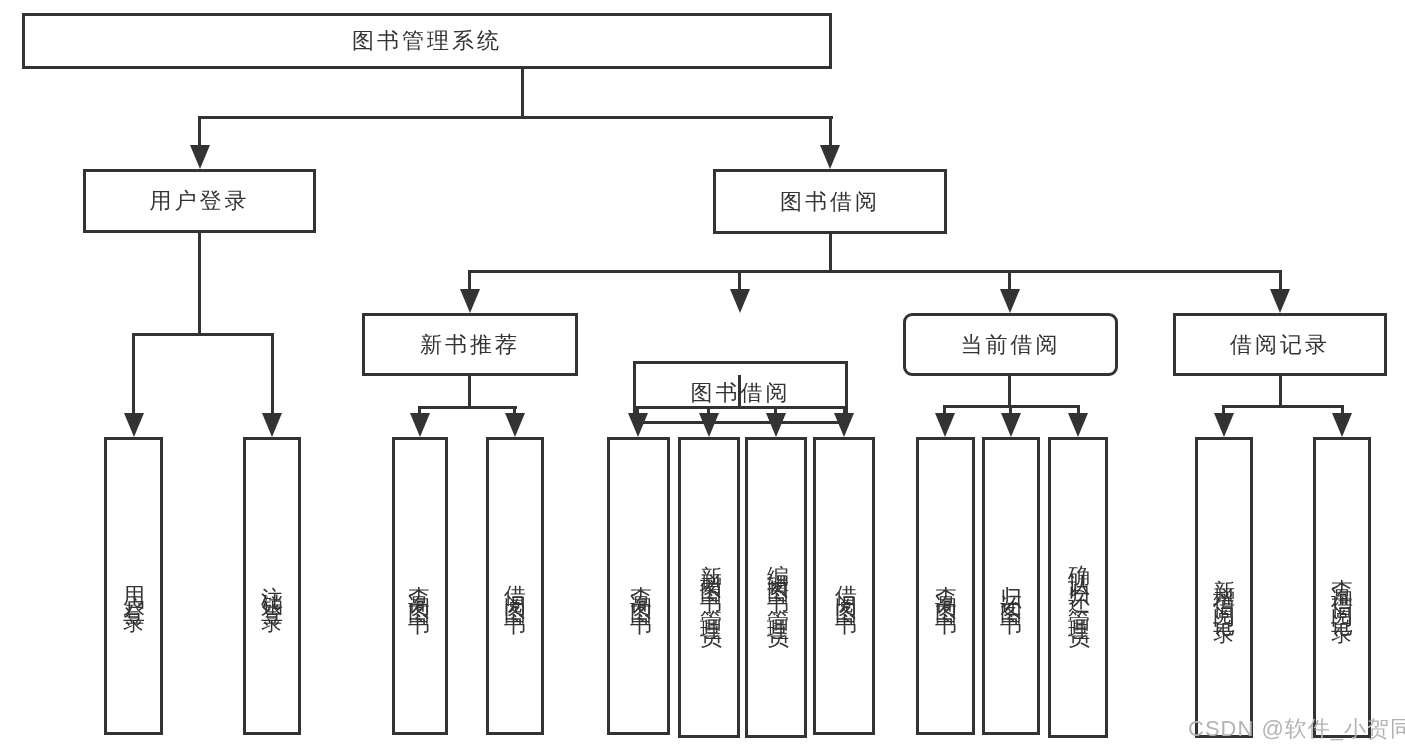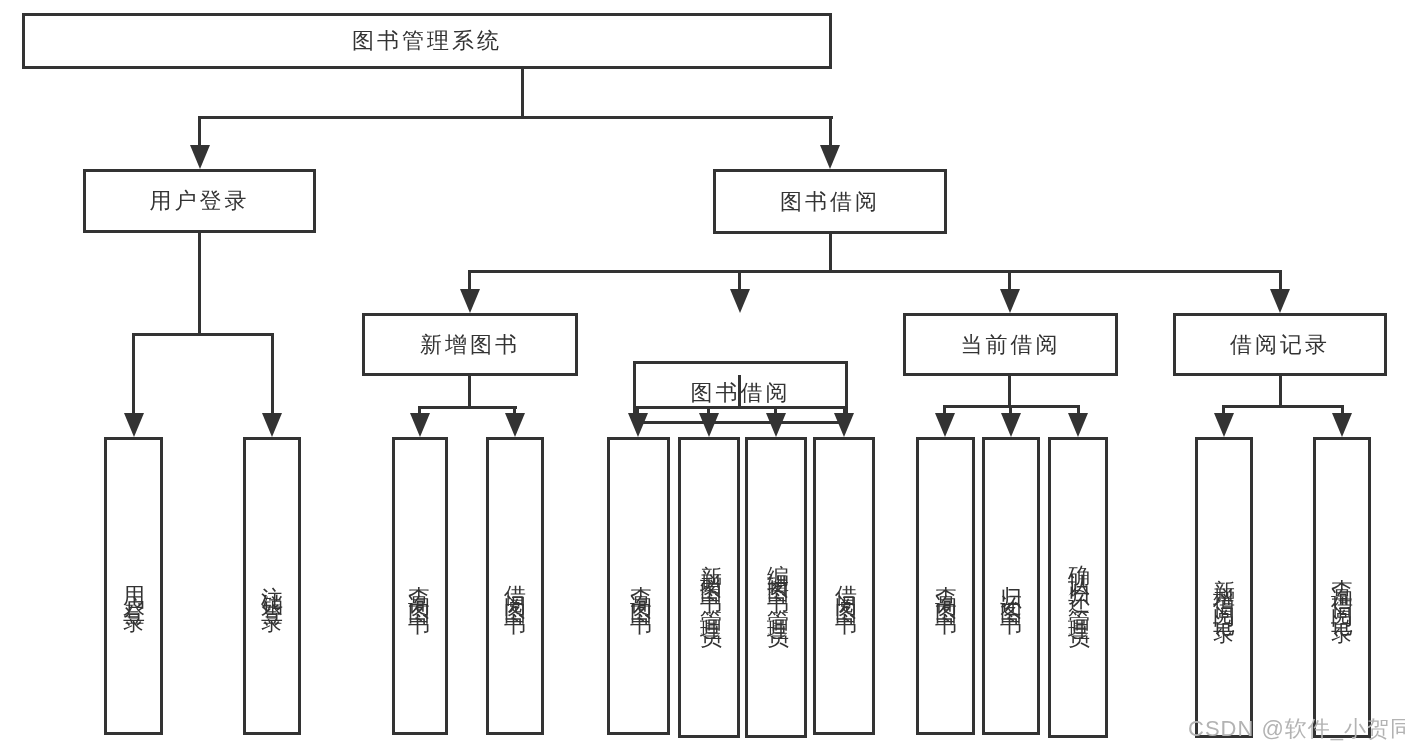--- a/index.html
+++ b/index.html
@@ -68,25 +68,25 @@
     <div class="vl" style="left:468px;top:270px;height:21px;"></div>
     <div class="ar" style="left:460px;top:289px;"></div>
     <div class="vl" style="left:738px;top:270px;height:21px;"></div>
     <div class="ar" style="left:730px;top:289px;"></div>
     <div class="vl" style="left:1008px;top:270px;height:21px;"></div>
     <div class="ar" style="left:1000px;top:289px;"></div>
     <div class="vl" style="left:1279px;top:270px;height:21px;"></div>
     <div class="ar" style="left:1270px;top:289px;"></div>
   </div>
 
-  <div class="box" style="left:362px;top:313px;width:216px;height:63px;">新增图书</div>
+  <div class="box" style="left:362px;top:313px;width:216px;height:63px;">新书推荐</div>
 
   <div class="box" style="left:633px;top:313px;width:215px;height:63px;margin-top:48px;">图书借阅</div>
 
-  <div class="box" style="left:903px;top:313px;width:215px;height:63px;">当前借阅</div>
+  <div class="box" style="left:903px;top:313px;width:215px;height:63px;border-radius:9px;">当前借阅</div>
 
   <div class="box" style="left:1173px;top:313px;width:214px;height:63px;">借阅记录</div>
 
   <div>
     <div class="vl" style="left:468px;top:375px;height:34px;"></div>
     <div class="hl" style="left:418px;top:406px;width:99px;"></div>
     <div class="vl" style="left:418px;top:406px;height:10px;"></div>
     <div class="ar" style="left:410px;top:413px;"></div>
     <div class="vl" style="left:513px;top:406px;height:10px;"></div>
     <div class="ar" style="left:505px;top:413px;"></div>

